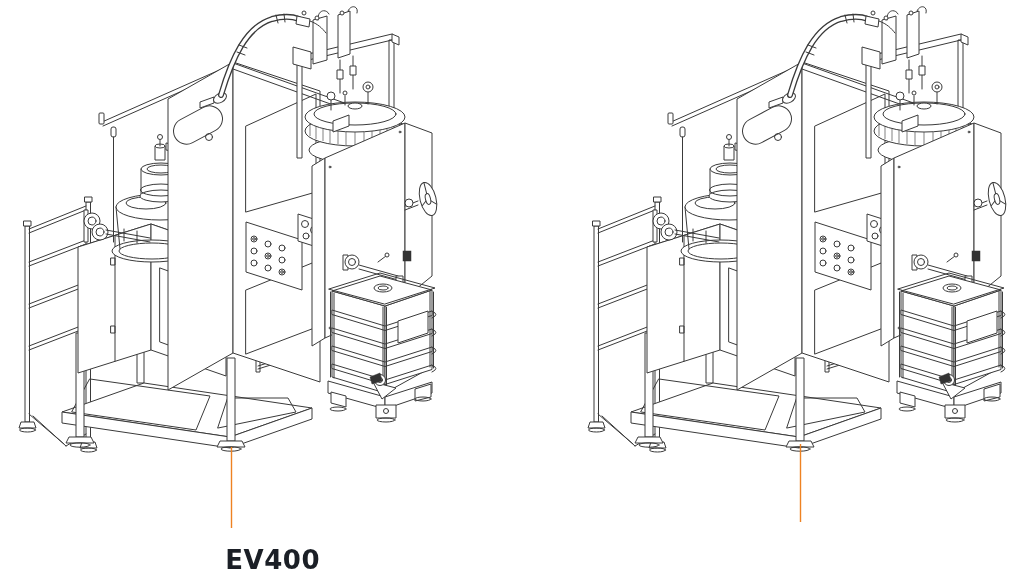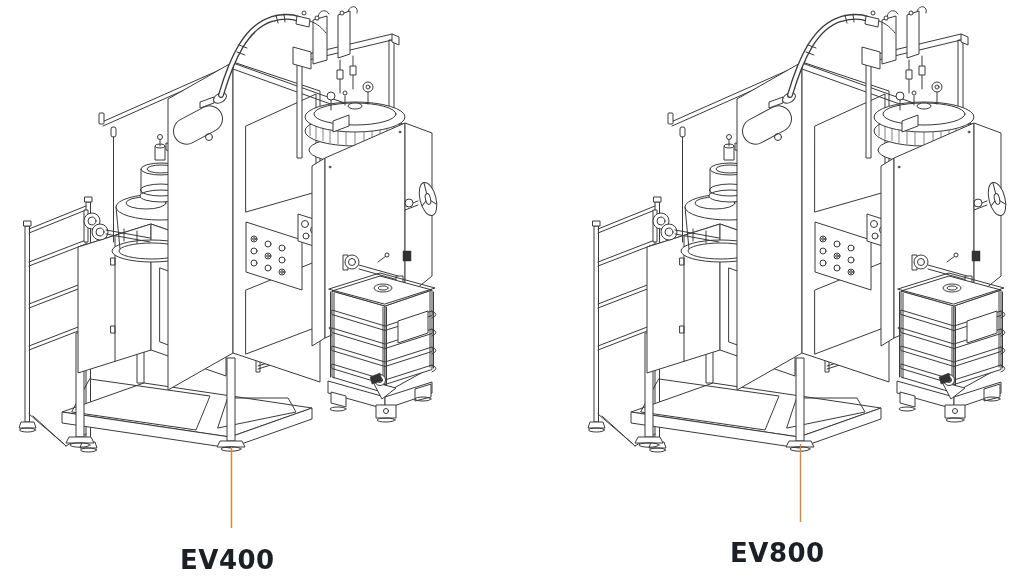--- a/index.html
+++ b/index.html
@@ -1,18 +1,18 @@
 <!DOCTYPE html>
 <html><head>
 <meta charset="utf-8">
 <style>
   html,body{margin:0;padding:0;background:#fff;}
   .canvas{position:relative;width:1024px;height:581px;background:#fff;overflow:hidden;
           font-family:"DejaVu Sans",sans-serif;}
-  .fig-label{position:absolute;width:140px;text-align:left;
+  .fig-label{position:absolute;width:140px;text-align:right;
              font:700 26px "DejaVu Sans",sans-serif;color:#1B1F26;letter-spacing:.5px;}
   svg .w{fill:#fff;stroke:#3a3a3a;stroke-width:1;stroke-linejoin:round;}
   svg .s{fill:none;stroke:#3a3a3a;stroke-width:1;stroke-linejoin:round;stroke-linecap:round;}
   svg .t{fill:none;stroke:#4a4a4a;stroke-width:.7;}
   svg .d{fill:#333;stroke:#333;stroke-width:.5;}
 </style>
 </head>
 <body>
 
 <div class="canvas">
@@ -275,15 +275,14 @@
 
     <use href="#machine" x="0" y="0"></use>
 
     <use href="#machine" x="569" y="0"></use>
 
     <line x1="231.5" y1="447" x2="231.5" y2="528" stroke="#EE8222" stroke-width="1.4"></line>
     <line x1="800.5" y1="444" x2="800.5" y2="522" stroke="#EE8222" stroke-width="1.4"></line>
   </svg>
 
   <div class="fig-label" style="left:180px;top:545px;">EV400</div>
-  <div class="fig-label" style="left:730px;top:538px;">EV800</div>
 
 </div>
 
 </body></html>

